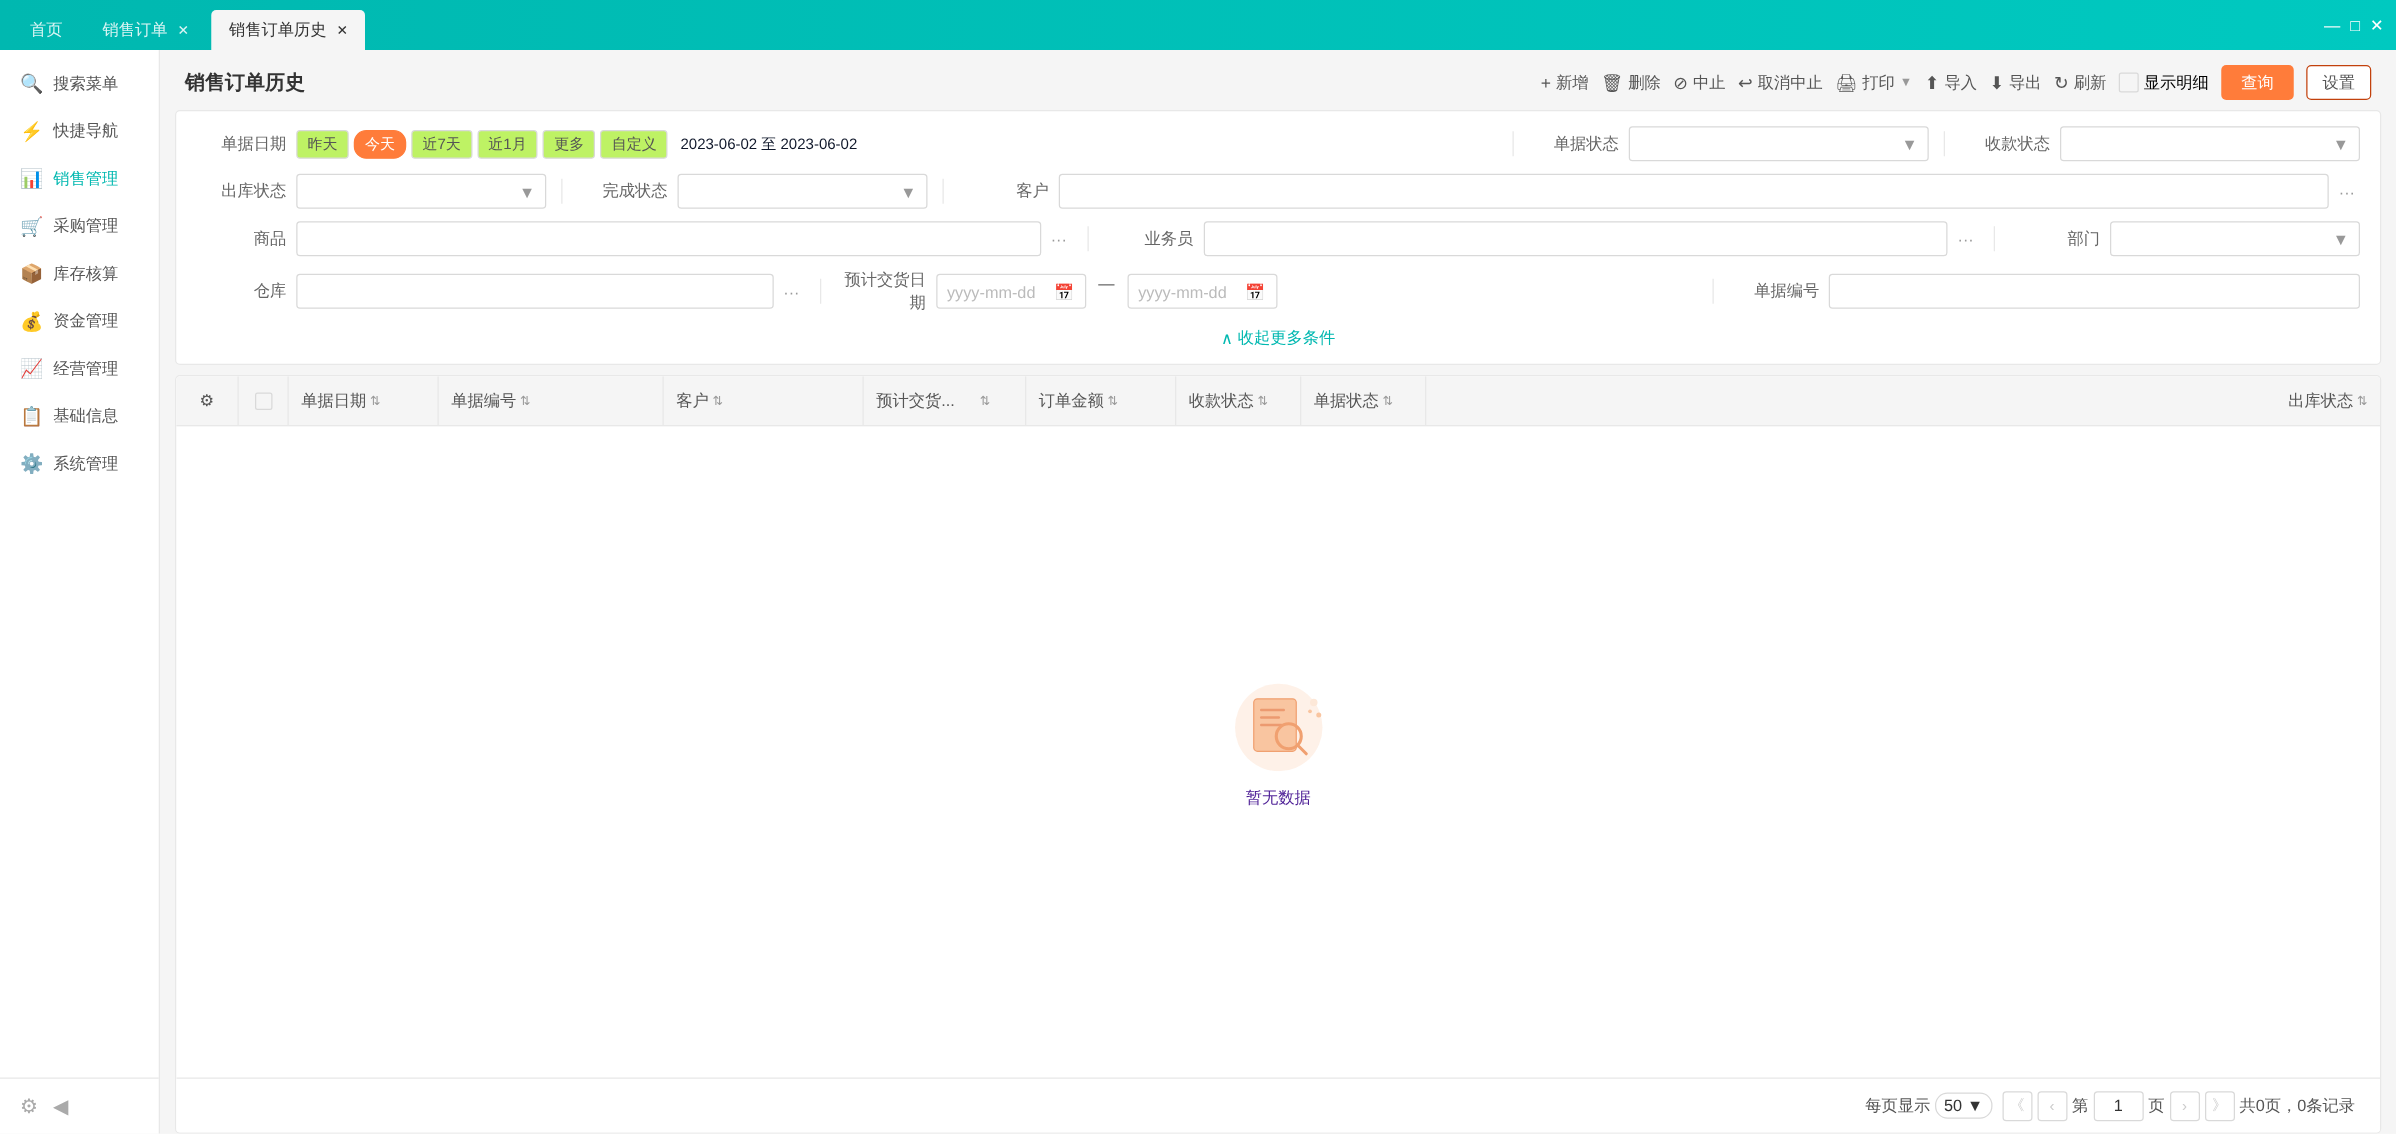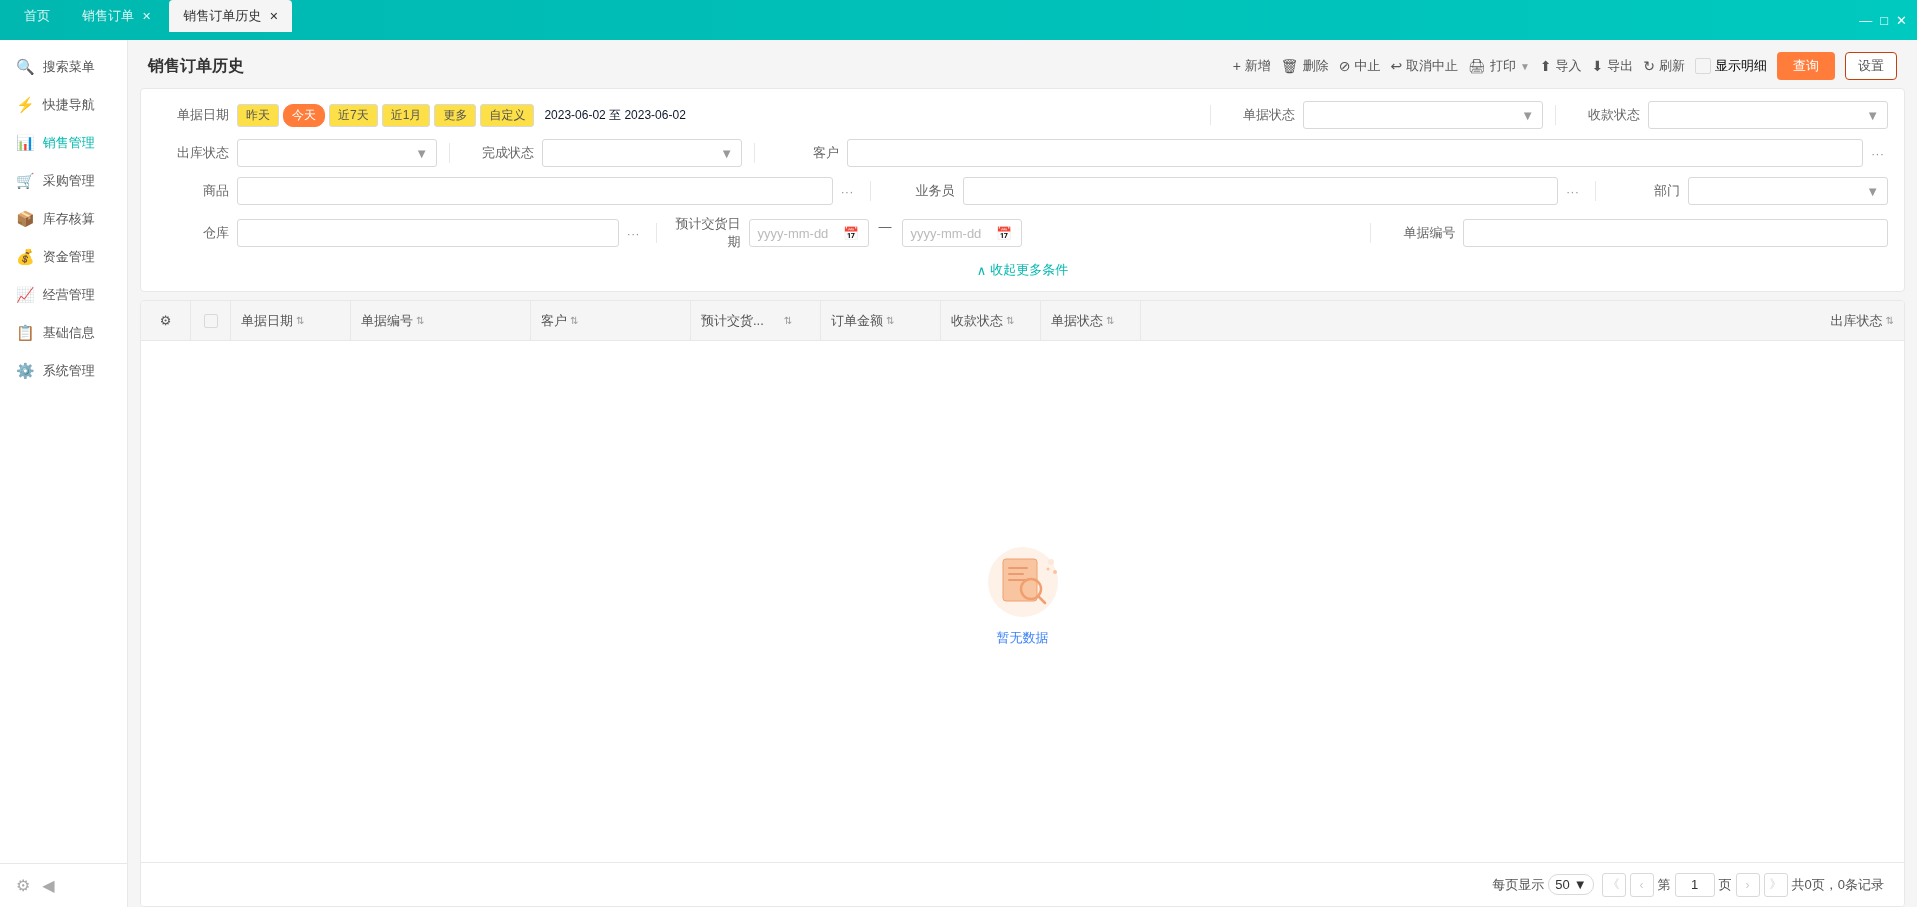--- a/index.html
+++ b/index.html
@@ -3,21 +3,21 @@
   <meta charset="utf-8">
   <style>
     * { box-sizing: border-box; margin: 0; padding: 0; font-family: 'Microsoft YaHei', sans-serif; font-size: 13px; }
     body { display: flex; flex-direction: column; height: 907px; width: 1917px; background: #f5f5f5; overflow: hidden; }
 
     
     .top-bar {
       height: 40px;
       background: linear-gradient(90deg, #00b8b0 0%, #00c9c0 100%);
       display: flex;
-      align-items: flex-start;
+      align-items: flex-end;
       padding: 0 10px;
       gap: 4px;
       position: relative;
     }
     .tab-item {
       height: 32px;
       padding: 0 14px;
       display: flex;
       align-items: center;
       gap: 6px;
@@ -171,21 +171,21 @@
       align-items: center;
       gap: 4px;
     }
     .date-btn {
       padding: 2px 8px;
       border: 1px solid #d9d9d9;
       border-radius: 3px;
       cursor: pointer;
       font-size: 12px;
       color: #555;
-      background: #fde047;
+      background: #bef264;
     }
     .date-btn.active {
       background: #ff7c3a;
       color: white;
       border-color: #ff7c3a;
       border-radius: 10px;
     }
     .date-range-text {
       font-size: 12px;
       color: #0f172a;
@@ -292,21 +292,21 @@
       display: flex;
       flex-direction: column;
       align-items: center;
       justify-content: center;
     }
     .empty-state {
       display: flex;
       flex-direction: column;
       align-items: center;
       gap: 12px;
-      color: #3b82f6;
+      color: #4c1d95;
       font-size: 13px;
     }
 
     
     .pagination {
       height: 44px;
       border-top: 1px solid #e8e8e8;
       display: flex;
       align-items: center;
       justify-content: flex-end;

